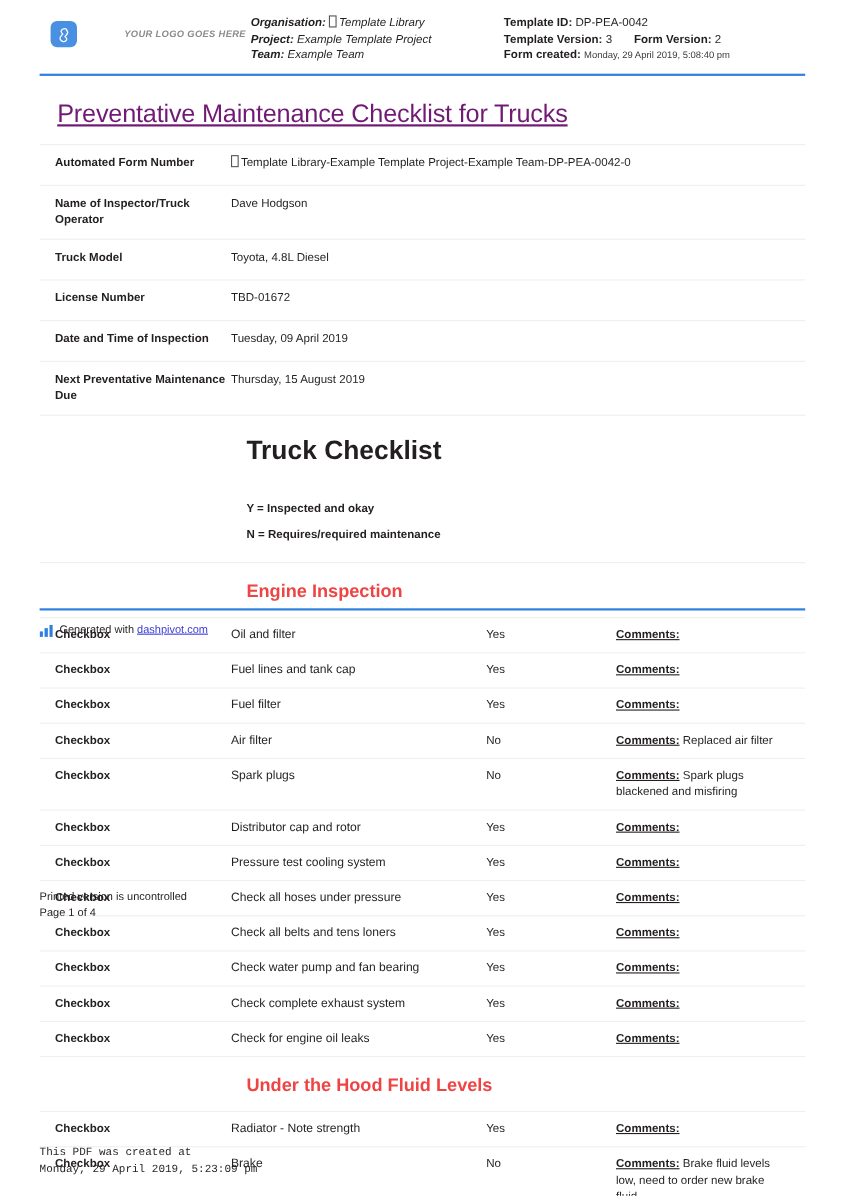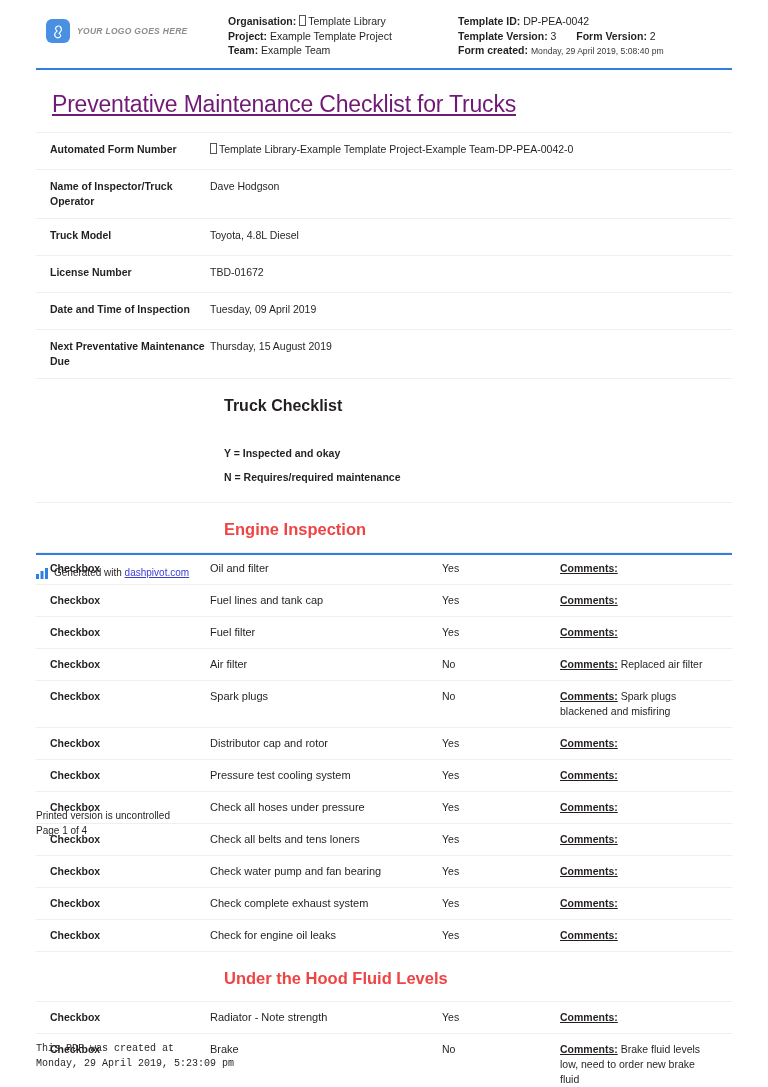--- a/index.html
+++ b/index.html
@@ -30,20 +30,21 @@
     margin: 0 36px;
   }
   .logo-block {
     width: 192px;
     flex: 0 0 192px;
     display: flex;
     align-items: center;
     padding-left: 10px;
     box-sizing: border-box;
     padding-top: 5px;
+    gap: 36px;
   }
   .logo-mark {
     width: 24px;
     height: 24px;
     border-radius: 6px;
     background: #4a90e2;
     display: inline-flex;
     align-items: center;
     justify-content: center;
     flex: 0 0 24px;
@@ -54,21 +55,21 @@
     font-size: 8.5px;
     letter-spacing: .3px;
     color: #8c8c8c;
     margin-left: 7px;
     white-space: nowrap;
   }
   .meta-col {
     font-size: 10.5px;
     line-height: 14.5px;
   }
-  .meta-col.left  { flex: 0 0 230px; }
+  .meta-col.left  { flex: 0 0 230px; font-style: italic; }
   .meta-col.right { flex: 1 1 auto; }
   .meta-line { white-space: nowrap; }
   .meta-line b { font-weight: bold; }
   .meta-small { font-size: 8.6px; color: #3a3a3a; }
   .meta-gap { display: inline-block; width: 14px; }
   .tofu {
     display: inline-block;
     width: 5px;
     height: 9px;
     border: 1px solid #555;
@@ -116,21 +117,21 @@
     line-height: 15px;
     padding-right: 10px;
   }
 
   
   .section-band {
     margin: 0 36px;
     border-bottom: 1px solid #efefef;
   }
   .big-heading {
-    font-size: 16px;
+    font-size: 24px;
     font-weight: bold;
     padding: 18px 0 0 188px;
     color: #231f20;
   }
   .legend-wrap {
     padding: 26px 0 13px 188px;
   }
   .legend-line {
     font-size: 10.5px;
     font-weight: bold;

